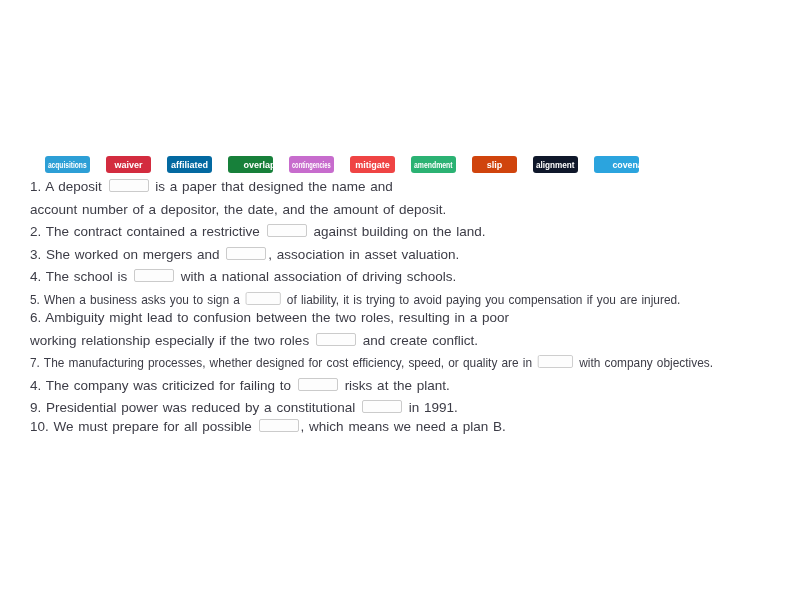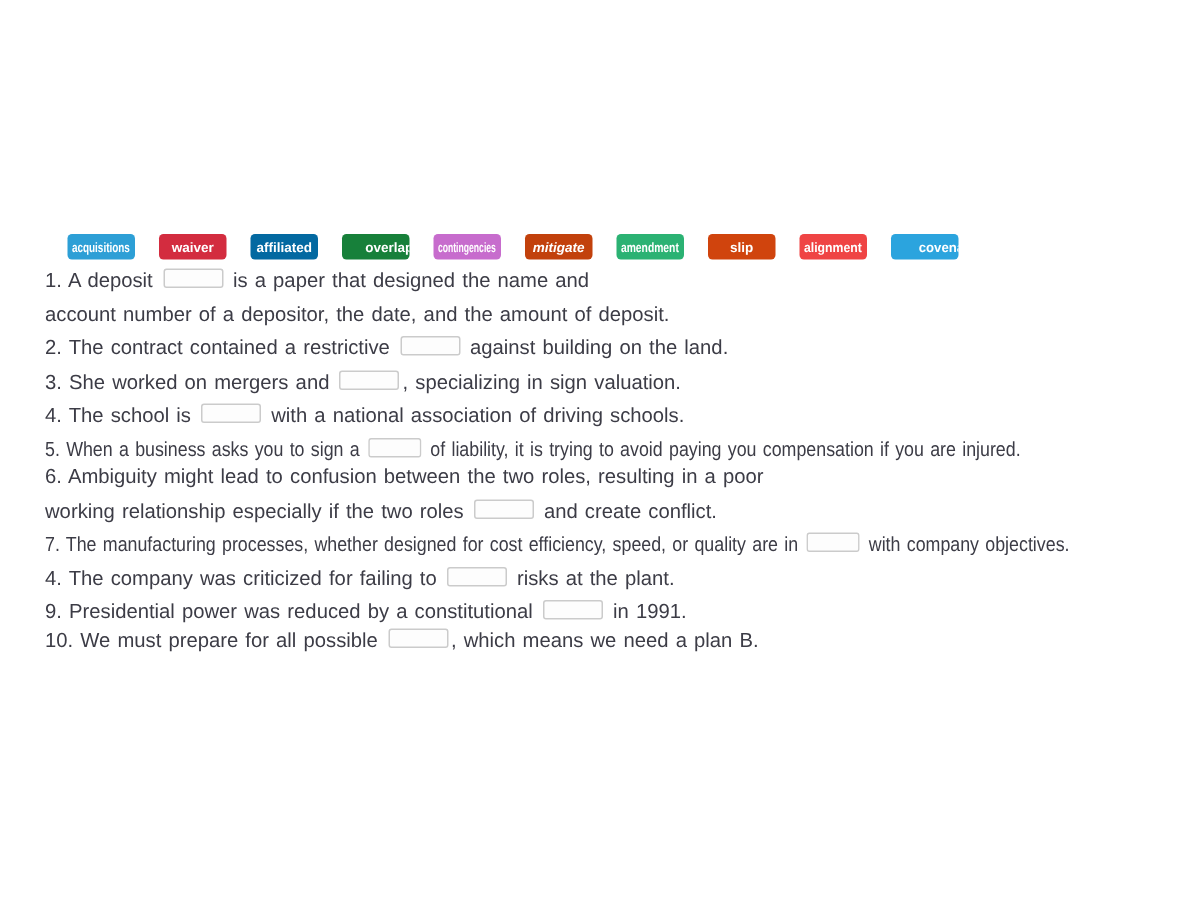--- a/index.html
+++ b/index.html
@@ -57,41 +57,41 @@
       </span>
       <span class="chip" style="background: #0369a1;">
         <span class="chip-label">affiliated</span>
       </span>
       <span class="chip" style="background: rgb(23, 128, 58); padding-left: 18px;">
         <span class="chip-label">overlap</span>
       </span>
       <span class="chip" style="background: rgb(199, 108, 205);">
         <span class="chip-label" style="transform: scaleX(0.639);">contingencies</span>
       </span>
-      <span class="chip" style="background: #c2410c; font-style: italic;">
+      <span class="chip" style="background: #ef4444;">
         <span class="chip-label">mitigate</span>
       </span>
       <span class="chip" style="background: rgb(43, 178, 115);">
         <span class="chip-label" style="transform: scaleX(0.765);">amendment</span>
       </span>
       <span class="chip" style="background: rgb(208, 68, 13);">
         <span class="chip-label">slip</span>
       </span>
-      <span class="chip" style="background: #ef4444;">
+      <span class="chip" style="background: #0f172a;">
         <span class="chip-label" style="transform: scaleX(0.907);">alignment</span>
       </span>
       <span class="chip" style="background: rgb(43, 164, 222); padding-left: 31px;">
         <span class="chip-label" style="transform: scaleX(0.975);">covenant</span>
       </span>
     </div>
   <div class="sentences">
       <div class="line"><span>1. A deposit </span><span class="blank"></span><span> is a paper that designed the name and</span></div>
       <div class="line"><span>account number of a depositor, the date, and the amount of deposit.</span></div>
       <div class="line"><span>2. The contract contained a restrictive </span><span class="blank"></span><span> against building on the land.</span></div>
-      <div class="line"><span>3. She worked on mergers and </span><span class="blank"></span><span>, specializing in sign valuation.</span></div>
+      <div class="line"><span>3. She worked on mergers and </span><span class="blank"></span><span>, association in asset valuation.</span></div>
       <div class="line"><span>4. The school is </span><span class="blank"></span><span> with a national association of driving schools.</span></div>
       <div class="line condensed"><span>5. When a business asks you to sign a </span><span class="blank"></span><span> of liability, it is trying to avoid paying you compensation if you are injured.</span></div>
       <div class="line"><span>6. Ambiguity might lead to confusion between the two roles, resulting in a poor</span></div>
       <div class="line"><span>working relationship especially if the two roles </span><span class="blank"></span><span> and create conflict.</span></div>
       <div class="line condensed"><span>7. The manufacturing processes, whether designed for cost efficiency, speed, or quality are in </span><span class="blank"></span><span> with company objectives.</span></div>
       <div class="line"><span>4. The company was criticized for failing to </span><span class="blank"></span><span> risks at the plant.</span></div>
       <div class="line"><span>9. Presidential power was reduced by a constitutional </span><span class="blank"></span><span> in 1991.</span></div>
       <div class="line"><span>10. We must prepare for all possible </span><span class="blank"></span><span>, which means we need a plan B.</span></div>
     </div>
 </div>

